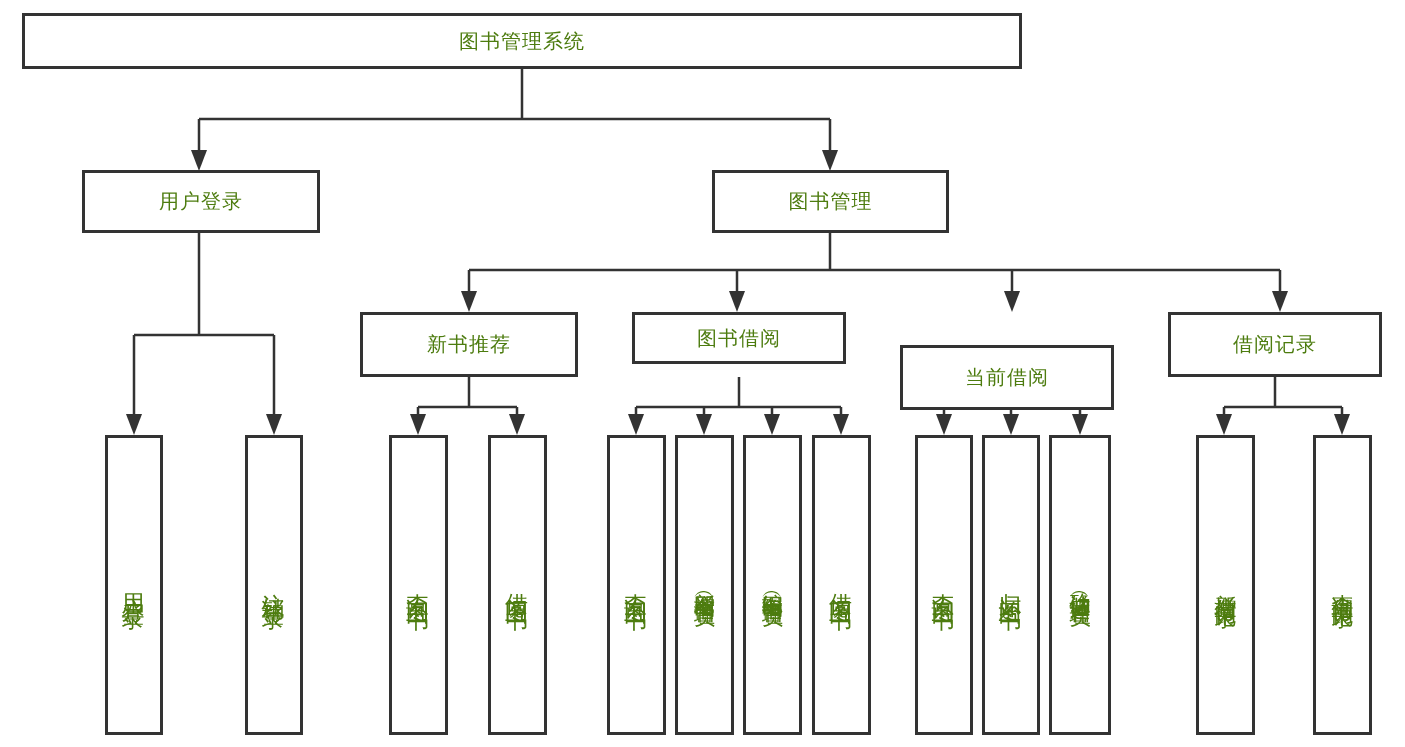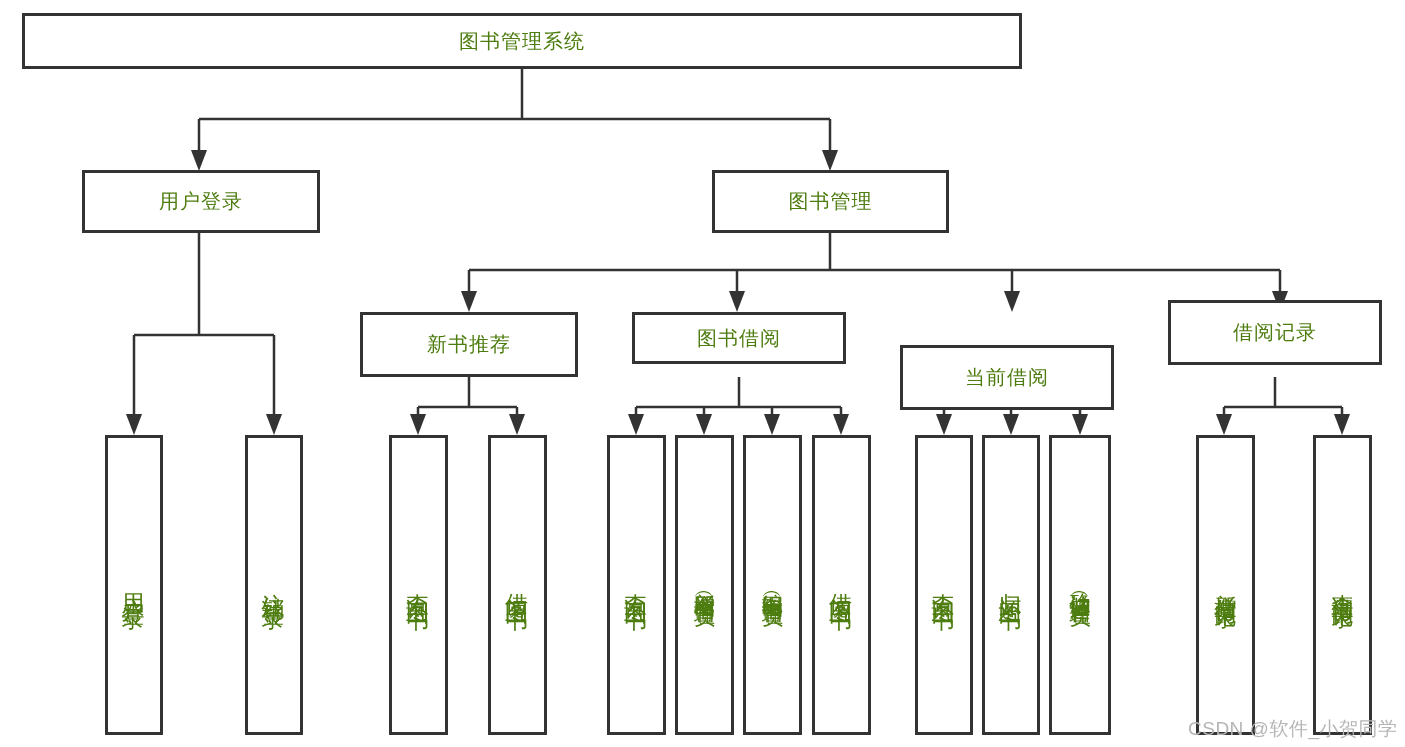--- a/index.html
+++ b/index.html
@@ -25,21 +25,21 @@
   }
 
   
   #n-root  { left:22px;  top:13px;  width:1000px; height:56px; }
   #n-login { left:82px;  top:170px; width:238px;  height:63px; }
   #n-mgmt  { left:712px; top:170px; width:237px;  height:63px; }
 
   #n-l3-0 { left:360px;  top:312px; width:218px; height:65px; }
   #n-l3-1 { left:632px;  top:312px; width:214px; height:52px; }
   #n-l3-2 { left:900px;  top:312px; width:214px; height:65px;margin-top:33px; }
-  #n-l3-3 { left:1168px; top:300px; width:214px; height:65px; }
+  #n-l3-3 { left:1168px; top:312px; width:214px; height:65px; }
 
   .leaf { top:435px; height:300px; }
   #leaf-0  { left:105px;  width:58px; }
   #leaf-1  { left:245px;  width:58px; }
   #leaf-2  { left:389px;  width:59px; }
   #leaf-3  { left:488px;  width:59px; }
   #leaf-4  { left:607px;  width:59px; }
   #leaf-5  { left:675px;  width:59px; font-size:21px; letter-spacing:2px; }
   #leaf-6  { left:743px;  width:59px; font-size:21px; letter-spacing:2px; }
   #leaf-7  { left:812px;  width:59px; }
@@ -111,15 +111,14 @@
   <div class="box vbox leaf" id="leaf-4">查询图书</div>
   <div class="box vbox leaf" id="leaf-5">新增图书（管理员）</div>
   <div class="box vbox leaf" id="leaf-6">编辑图书（管理员）</div>
   <div class="box vbox leaf" id="leaf-7">借阅图书</div>
   <div class="box vbox leaf" id="leaf-8">查询图书</div>
   <div class="box vbox leaf" id="leaf-9">归还图书</div>
   <div class="box vbox leaf" id="leaf-10">确认归还（管理员）</div>
   <div class="box vbox leaf" id="leaf-11">新增借阅记录</div>
   <div class="box vbox leaf" id="leaf-12">查询借阅记录</div>
 
-  <div class="watermark">CSDN @软件_小贺同学</div>
 
 </div>
 
 </body></html>

